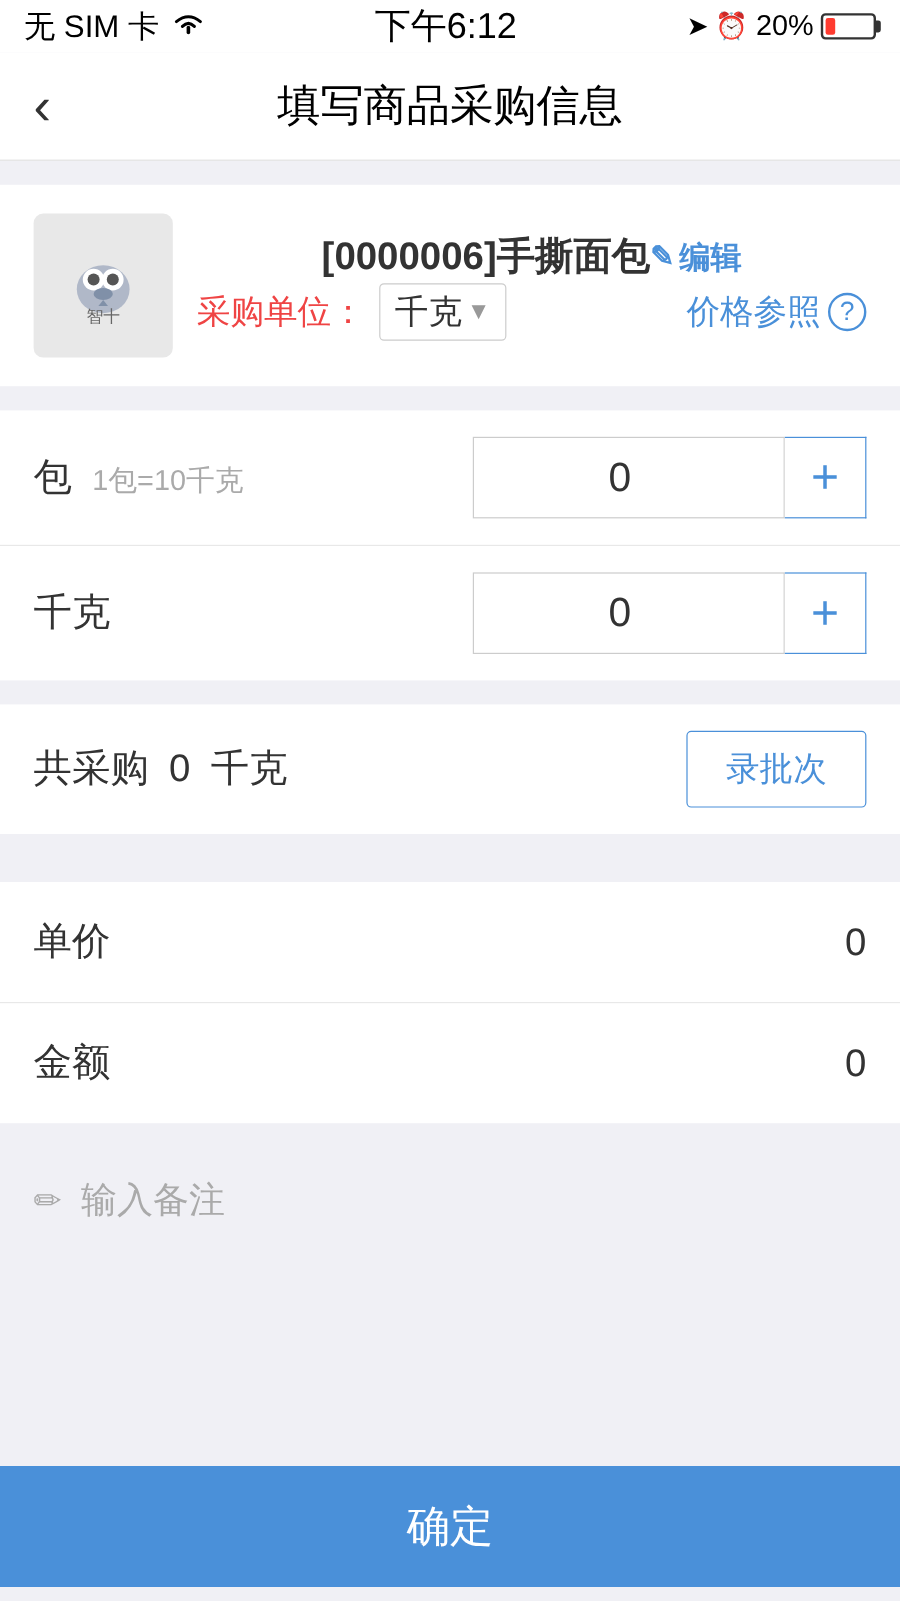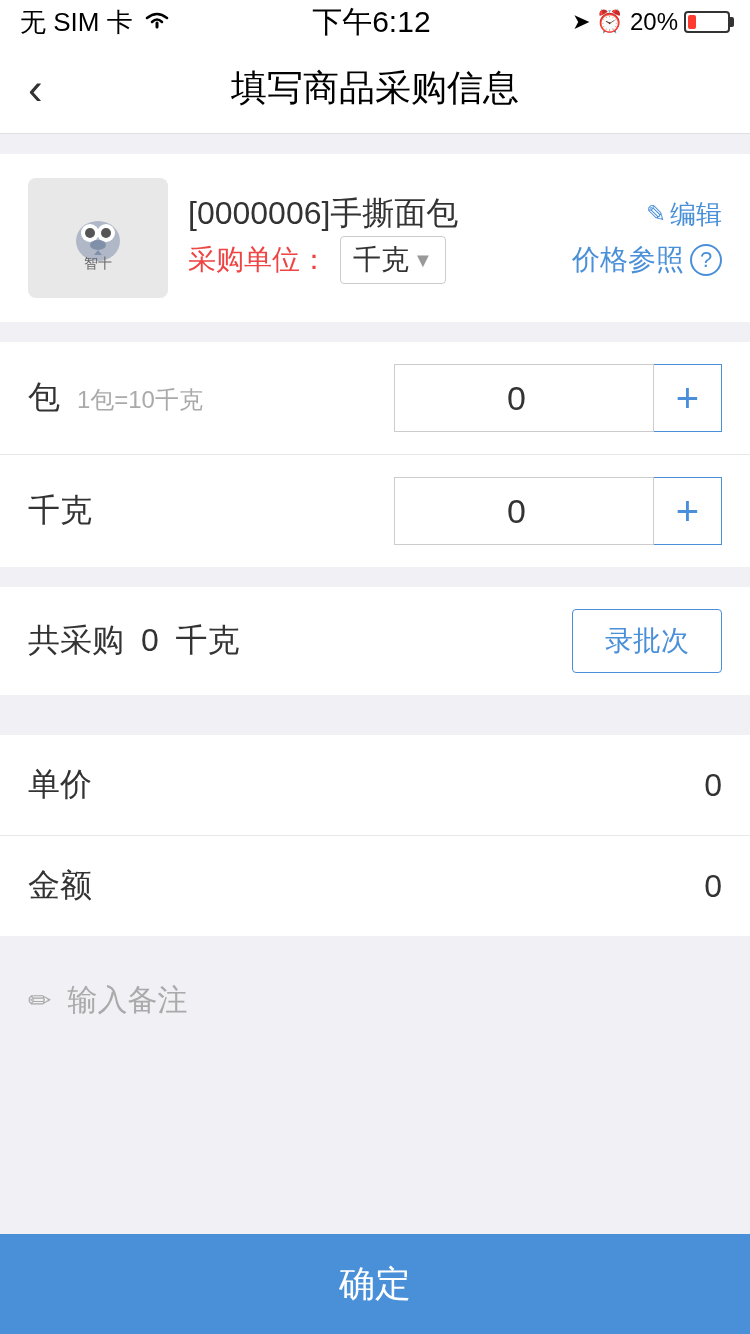--- a/index.html
+++ b/index.html
@@ -80,43 +80,44 @@
     
     .product-card {
       background: #fff;
       margin-top: 20px;
       padding: 24px 28px;
       display: flex;
       align-items: center;
       gap: 20px;
     }
     .product-thumb {
-      width: 140px;
+      width: 116px;
       height: 120px;
       background: #e8e8e8;
       border-radius: 8px;
       display: flex;
       align-items: center;
       justify-content: center;
       flex-shrink: 0;
     }
     .product-thumb-inner {
       width: 80px;
       height: 80px;
       display: flex;
       align-items: center;
       justify-content: center;
     }
     .product-info {
       flex: 1;
     }
     .product-name-row {
       display: flex;
-      justify-content: space-between;
-      align-items: center;
+      justify-content: center;
+      align-items: center;
+      font-weight: bold;
     }
     .product-name {
       font-size: 32px;
       color: #333;
     }
     .edit-link {
       font-size: 26px;
       color: #4a90d9;
       display: flex;
       align-items: center;
@@ -298,21 +299,21 @@
     
     .bottom-space {
       flex: 1;
       background: #f0f0f5;
       min-height: 280px;
     }
 
     
     .confirm-btn {
       position: fixed;
-      bottom: 0;
+      bottom: 12px;
       left: 0;
       width: 750px;
       height: 100px;
       background: #4a90d9;
       color: #fff;
       font-size: 36px;
       border: none;
       cursor: pointer;
       display: flex;
       align-items: center;

